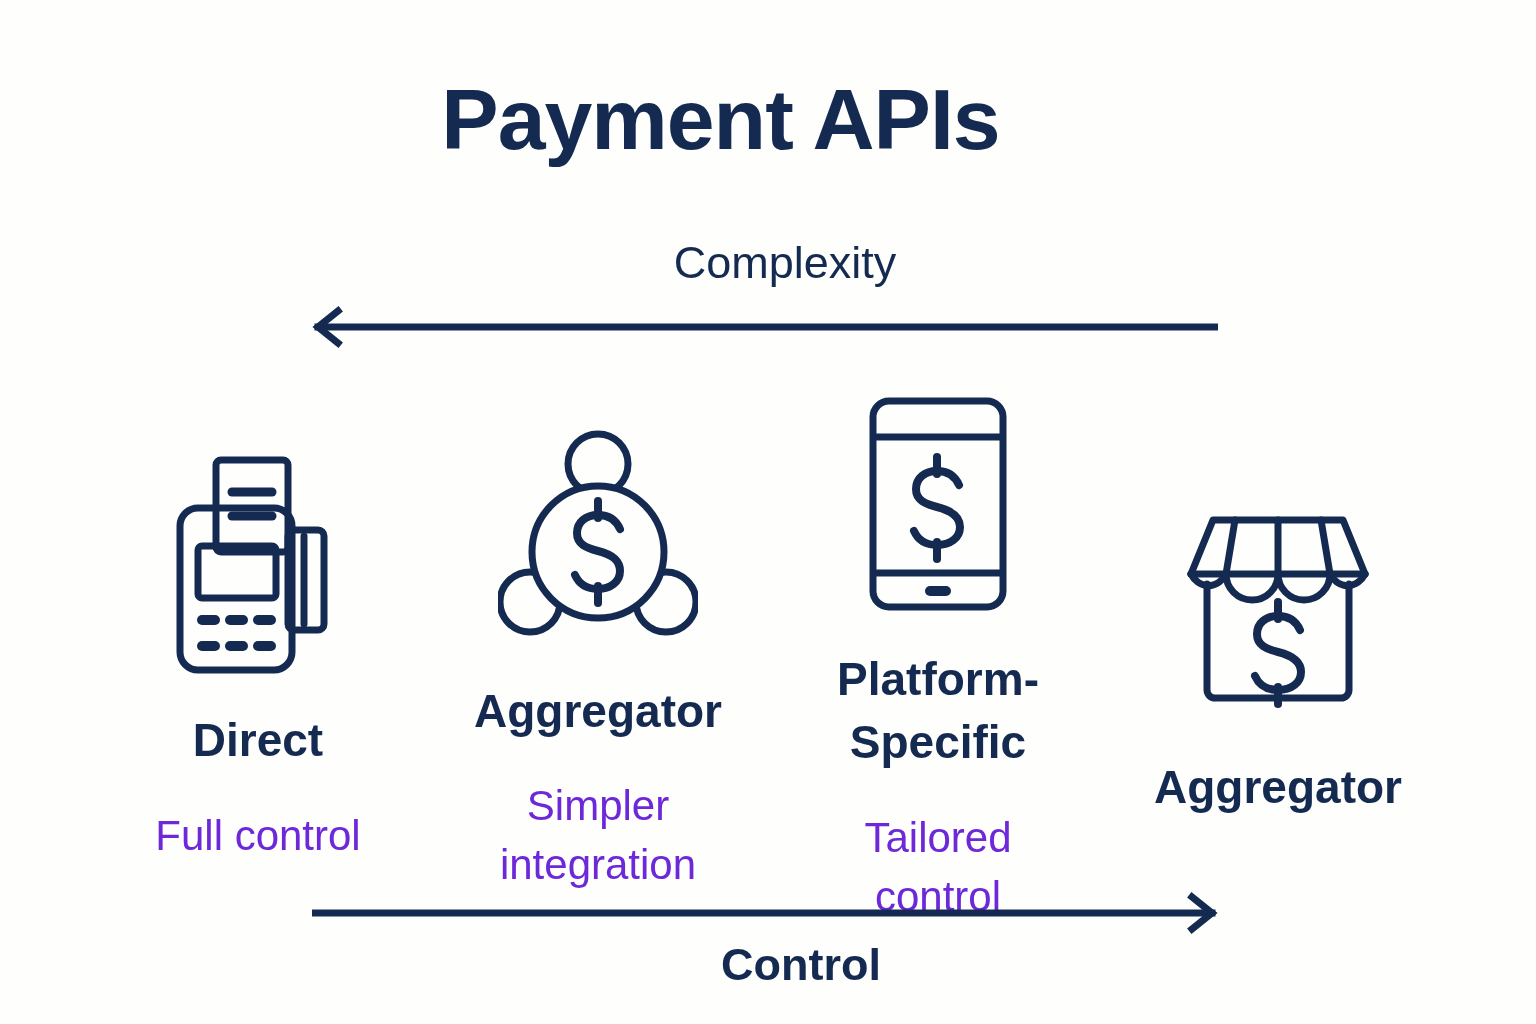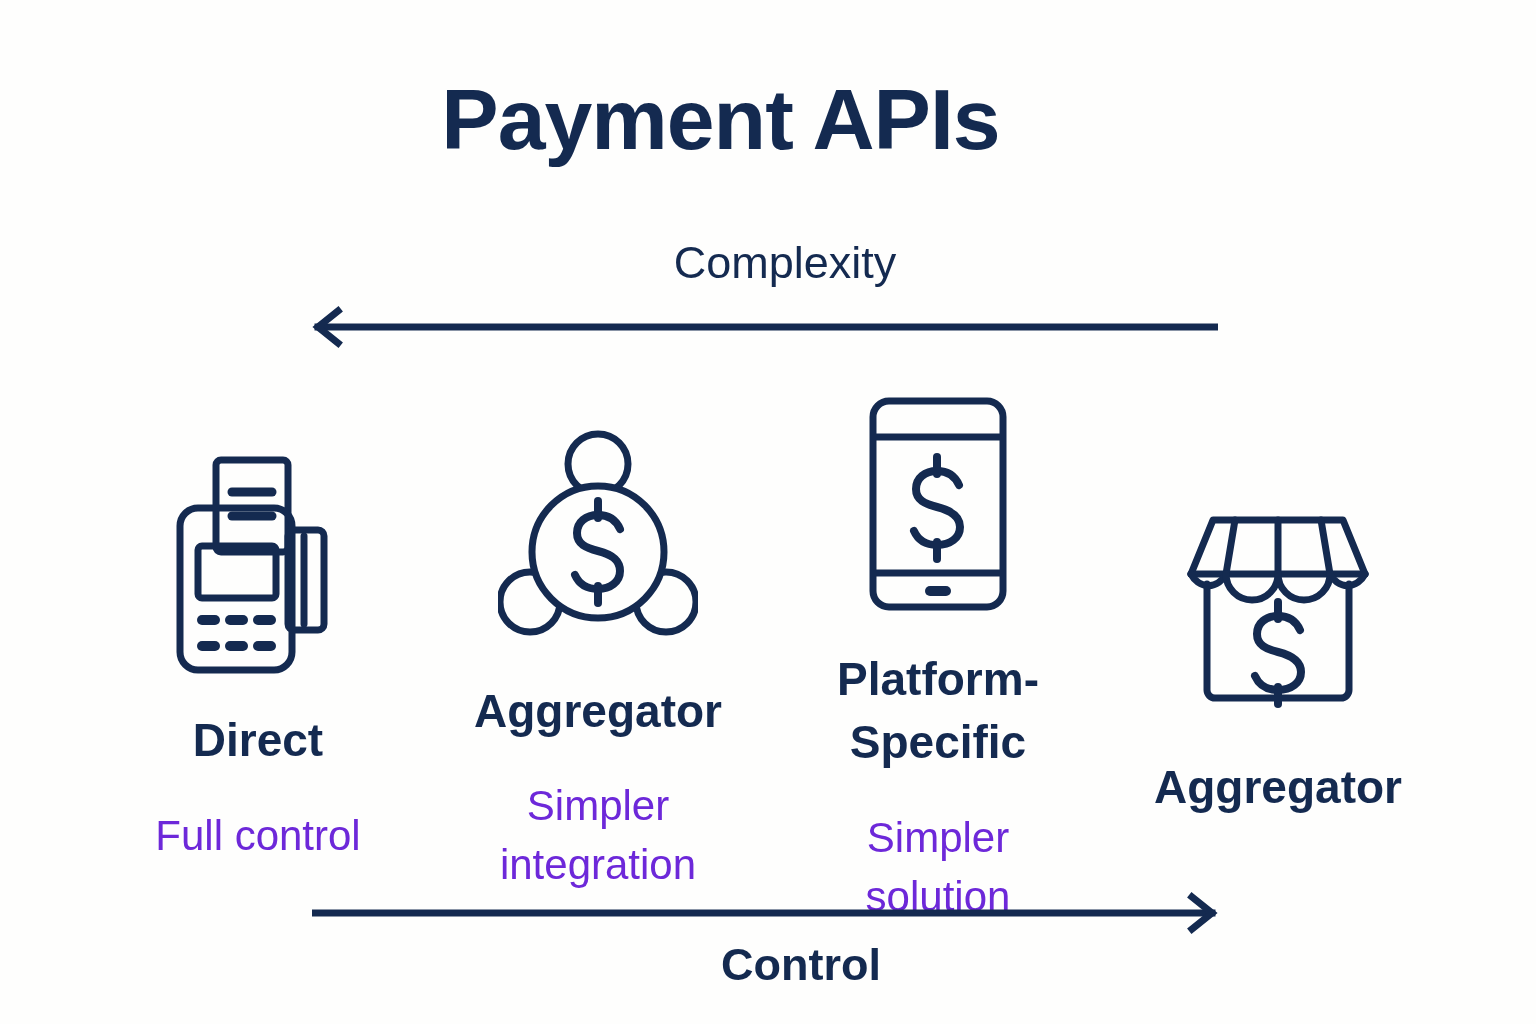--- a/index.html
+++ b/index.html
@@ -199,21 +199,21 @@
 
             <g stroke-linecap="round" stroke-width="8">
               <path d="M92 90 C88 81 80 76 70 76 C58 76 49 83 49 94 C49 105 58 109 70 112 C82 115 93 120 93 132 C93 143 83 150 70 150 C59 150 51 145 47 136"></path>
               <line x1="70" y1="62" x2="70" y2="79"></line>
               <line x1="70" y1="147" x2="70" y2="164"></line>
             </g>
           </g>
         </svg>
       </div>
       <div class="col-label">Platform-Specific</div>
-      <div class="col-sub">Simpler solution</div>
+      <div class="col-sub">Tailored control</div>
     </div>
 
     <div class="column col-4">
       <div class="icon-wrap">
         <svg width="186" height="200" viewBox="0 0 186 200" aria-hidden="true">
           <g fill="none" stroke="#142a50" stroke-width="7" stroke-linejoin="round" stroke-linecap="round">
 
             <path d="M22 72 L22 178 a8 8 0 0 0 8 8 L156 186 a8 8 0 0 0 8 -8 L164 72"></path>
 
             <path d="M6 62 L28 8 L158 8 L180 62"></path>

